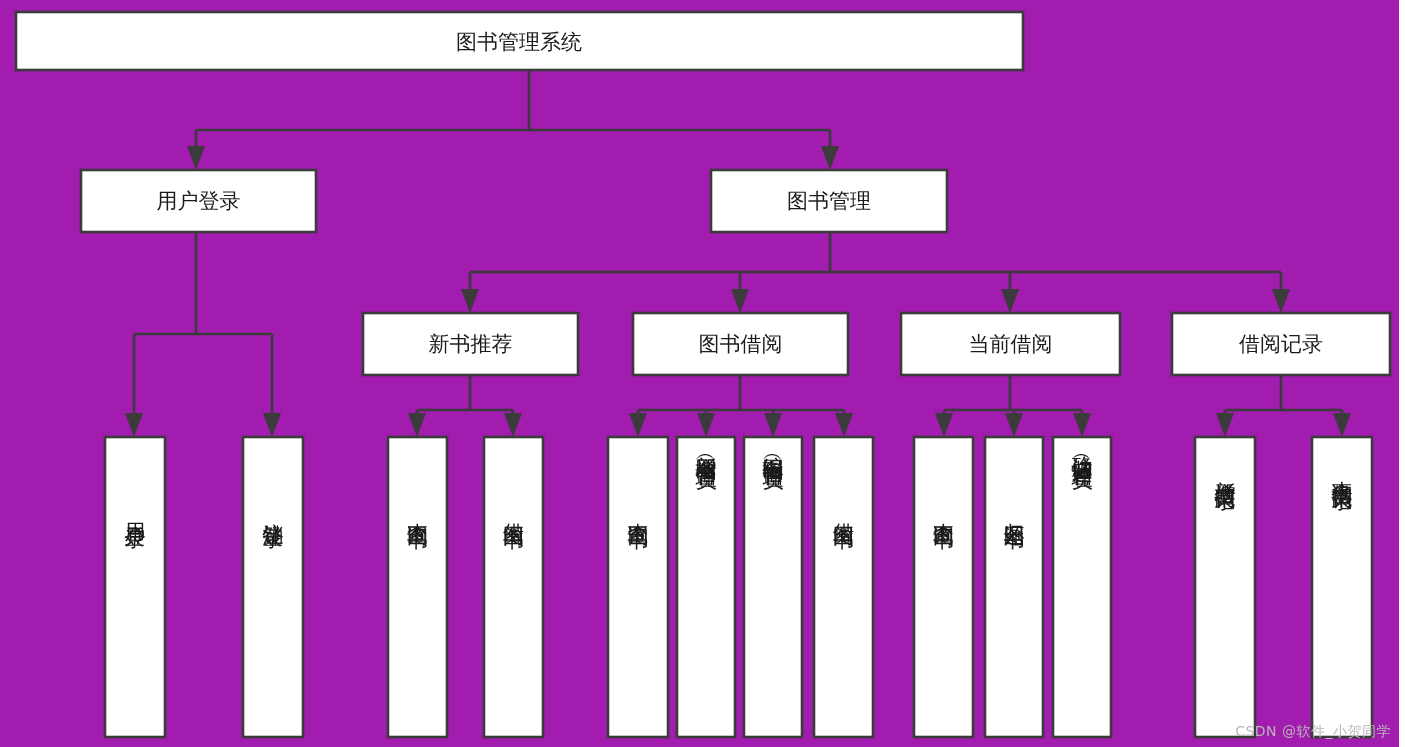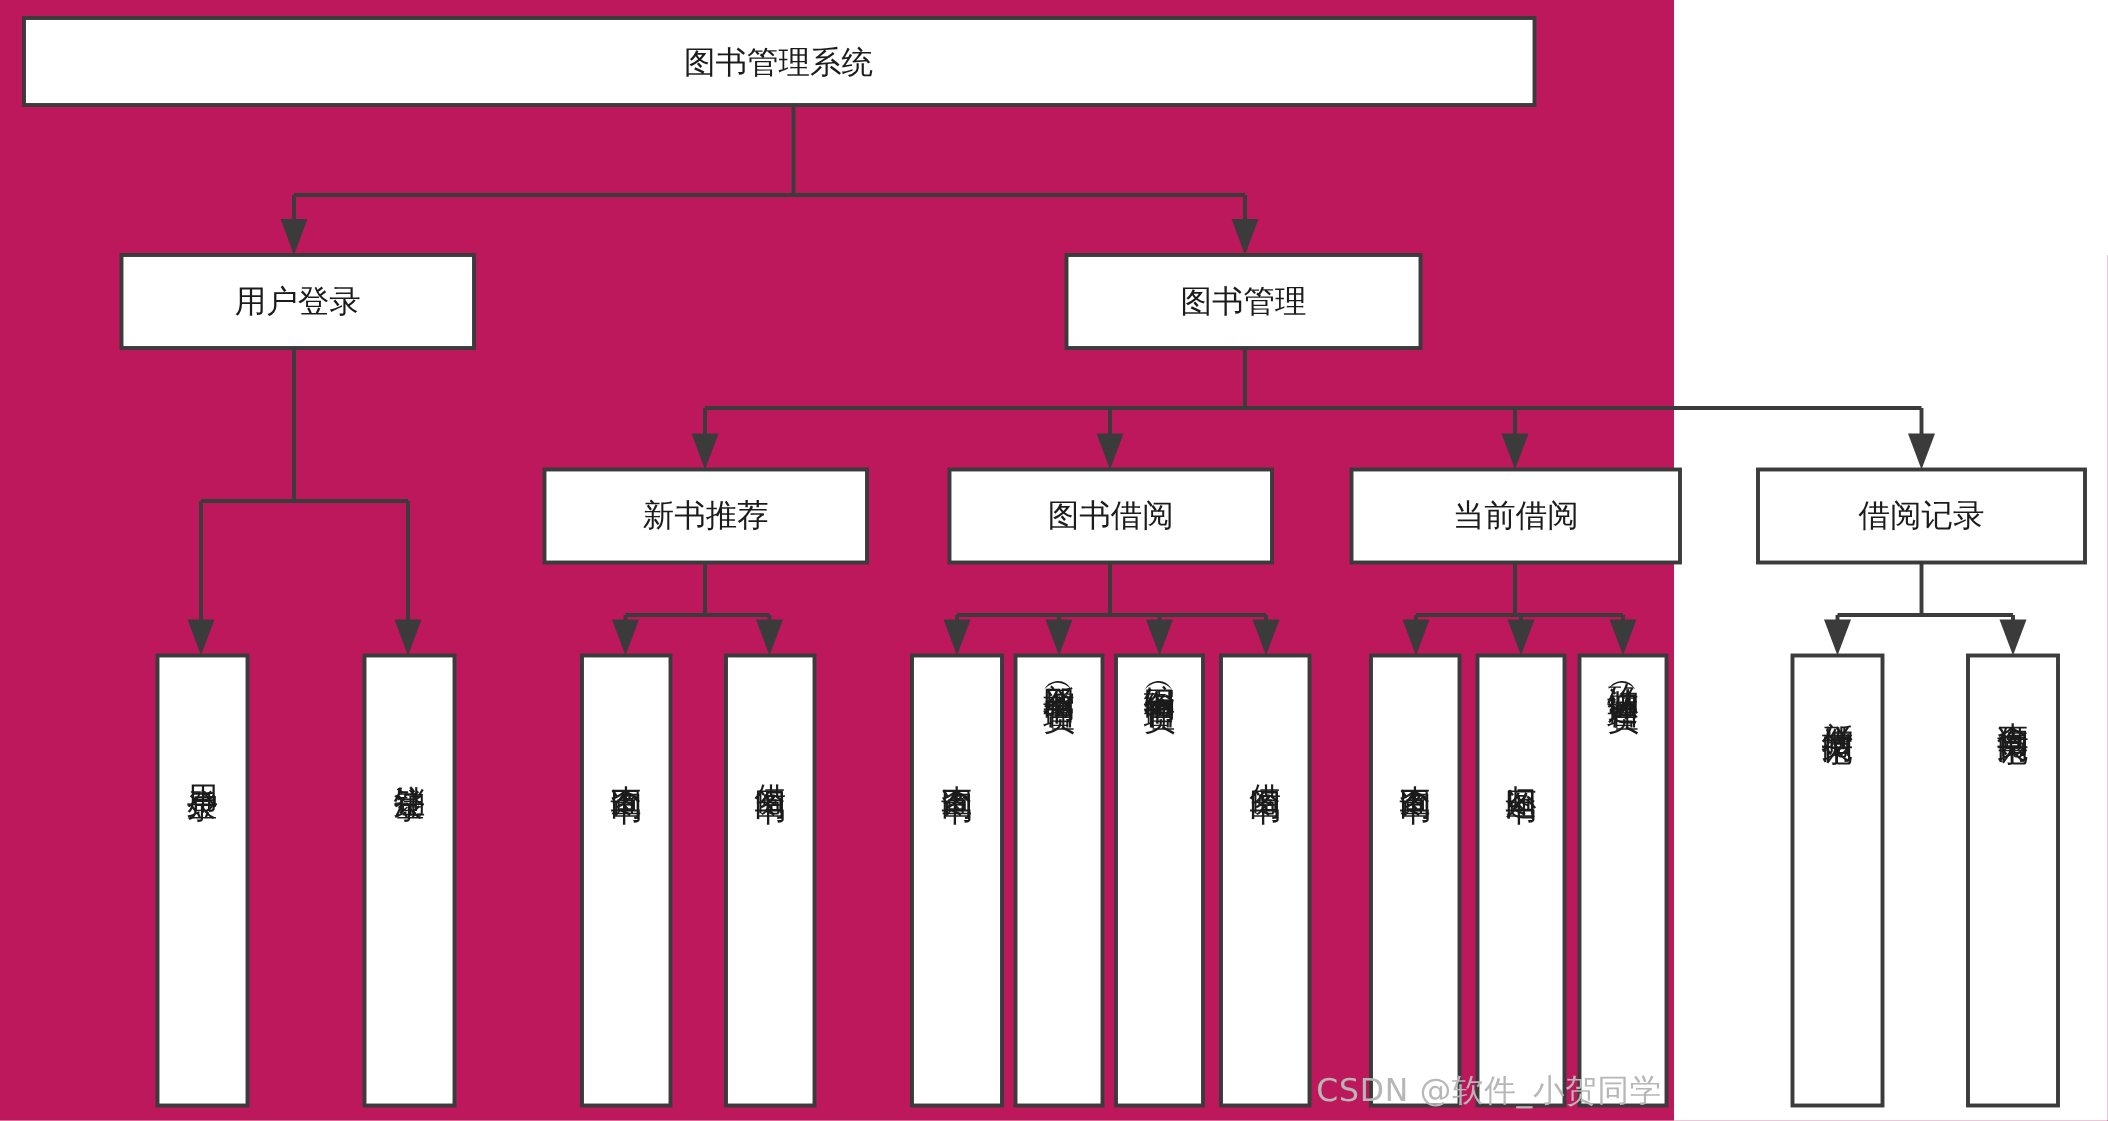--- a/index.html
+++ b/index.html
@@ -9,23 +9,23 @@
     background: #ffffff;
   }
   body {
     font-family: "DejaVu Sans", "Liberation Sans", sans-serif;
     width: 1405px;
     height: 747px;
     overflow: hidden;
   }
   #diagram-root {
     position: relative;
-    width: 1116px;
+    width: 1399px;
     height: 747px;
-    background: #be185d;
+    background: #a21caf;
     text-decoration: underline;
   }
   svg#flowchart {
     position: absolute;
     top: 0;
     left: 0;
     width: 1405px;
     height: 747px;
     display: block;
   }
@@ -63,21 +63,21 @@
     writing-mode: vertical-rl;
     text-orientation: upright;
     letter-spacing: 2px;
     text-anchor: middle;
   }
   .watermark {
     position: absolute;
     right: 8px;
     bottom: 6px;
     font-family: "DejaVu Sans", "Liberation Sans", sans-serif;
-    font-size: 21px;
+    font-size: 14px;
     color: #b7b7b7;
     white-space: nowrap;
     pointer-events: none;
     letter-spacing: 0.5px;
   }
 </style>
 </head>
 <body>
 
 <div id="diagram-root">

